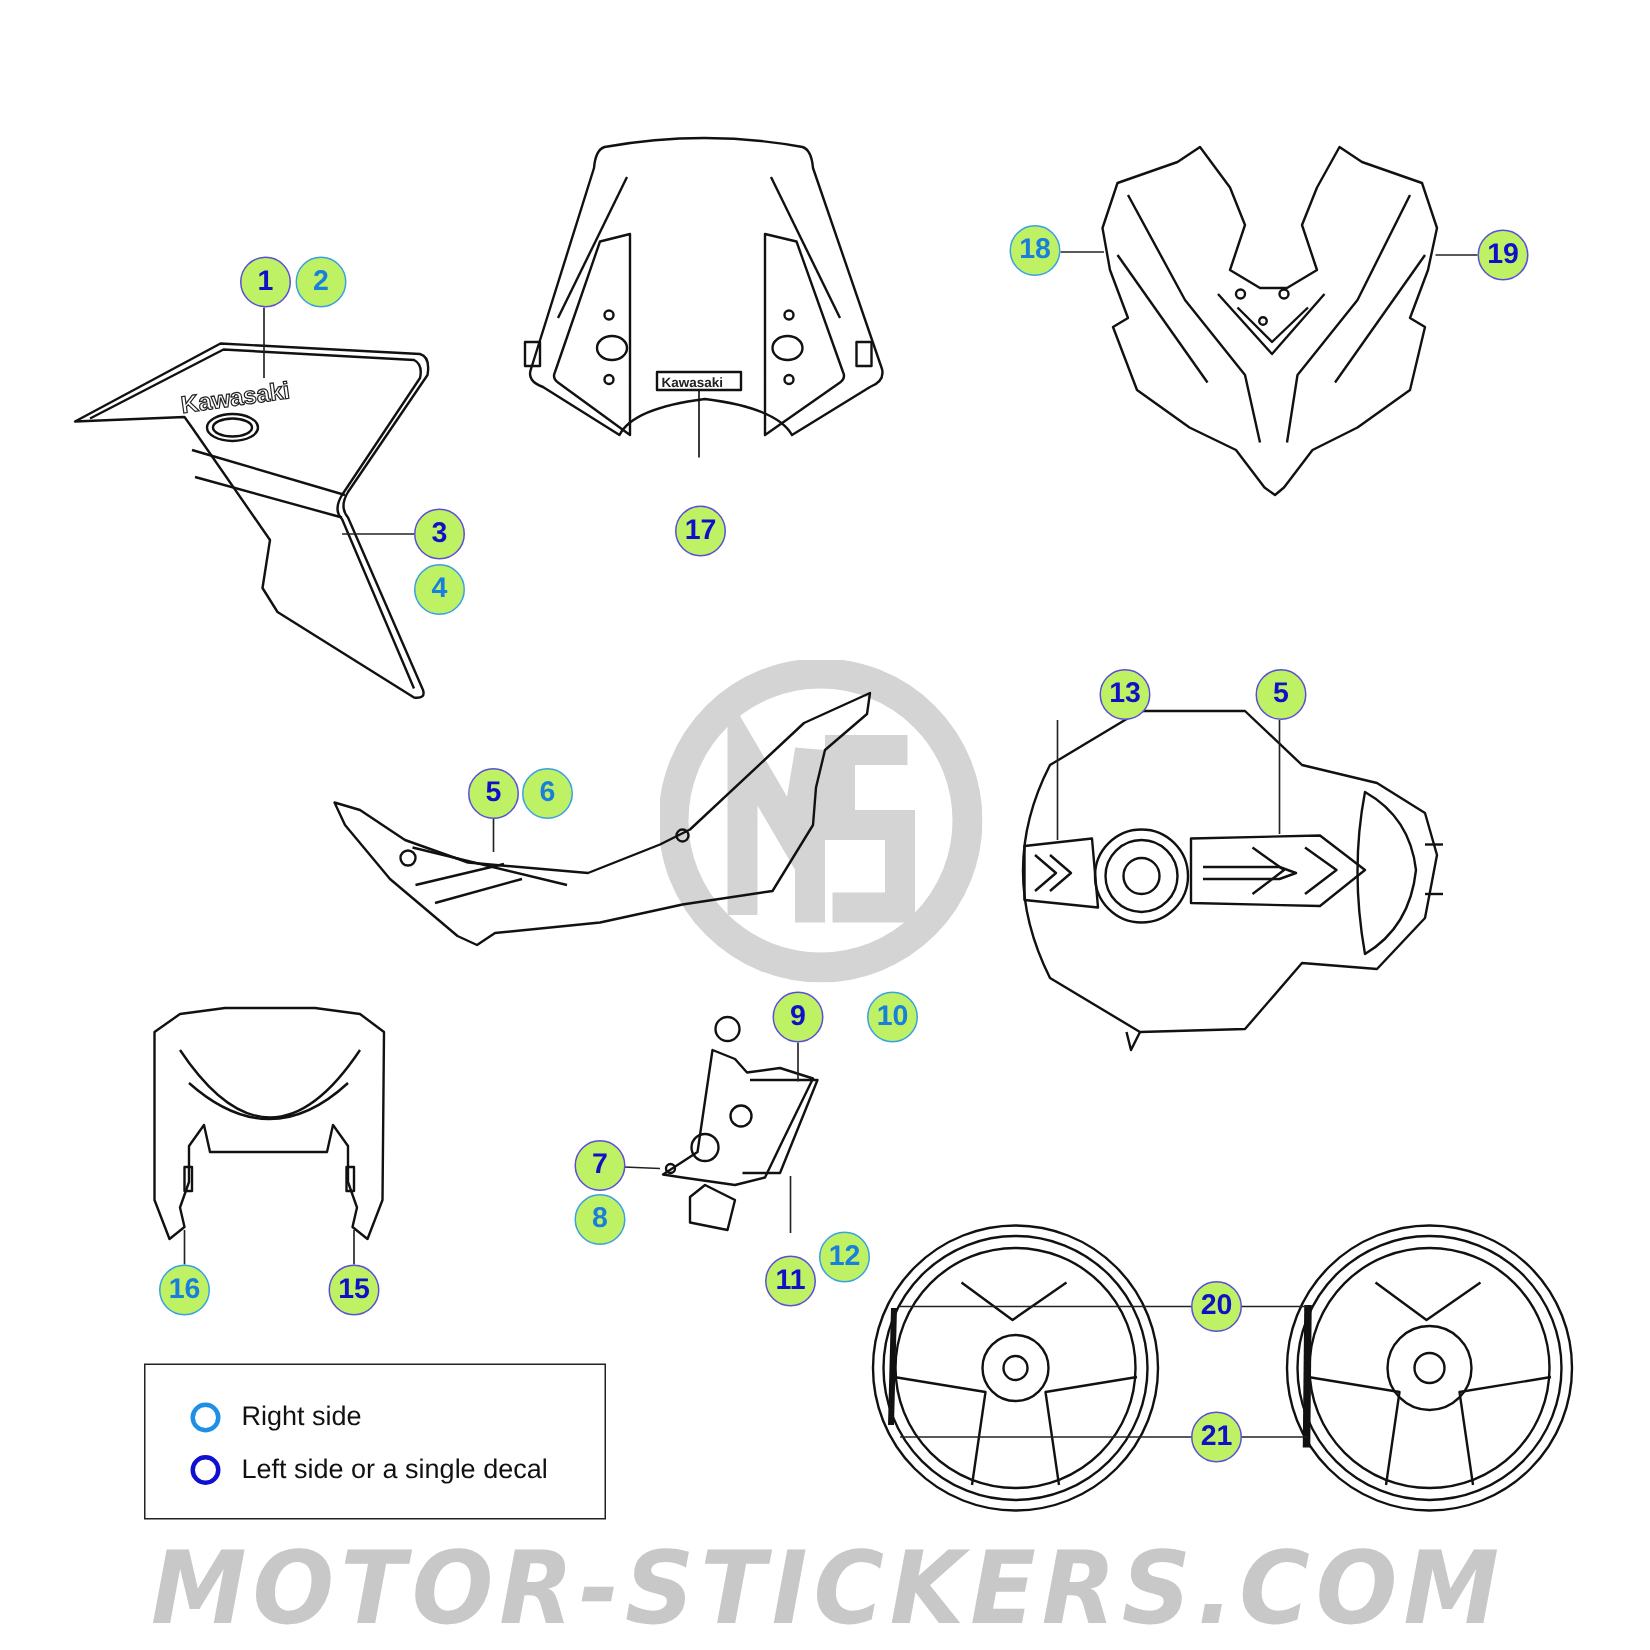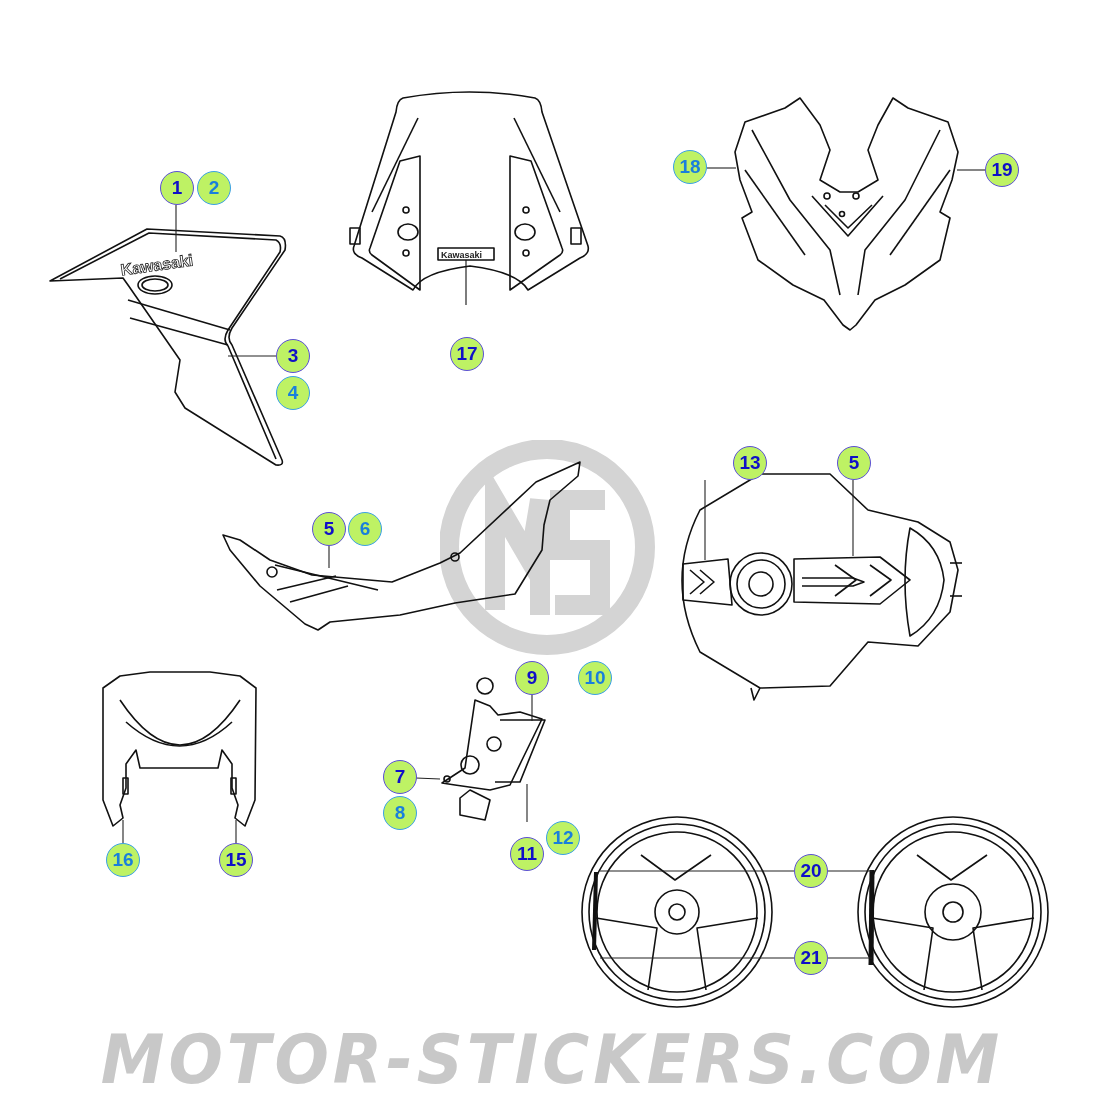--- a/index.html
+++ b/index.html
@@ -237,15 +237,25 @@
   <div class="callout left" style="left:985px;top:153px;">
       <span>19</span>
     </div>
   <div class="callout left" style="left:794px;top:854px;">
       <span>20</span>
     </div>
   <div class="callout left" style="left:794px;top:941px;">
       <span>21</span>
     </div>
 
+  <div class="legend">
+    <div class="legend-row" style="top:24px;">
+      <span class="legend-ring right"></span>
+      <span class="legend-text">Right side</span>
+    </div>
+    <div class="legend-row" style="top:59px;">
+      <span class="legend-ring left"></span>
+      <span class="legend-text">Left side or a single decal</span>
+    </div>
+  </div>
 
   <div class="watermark">MOTOR-STICKERS.COM</div>
 </div>
 
 </body></html>

